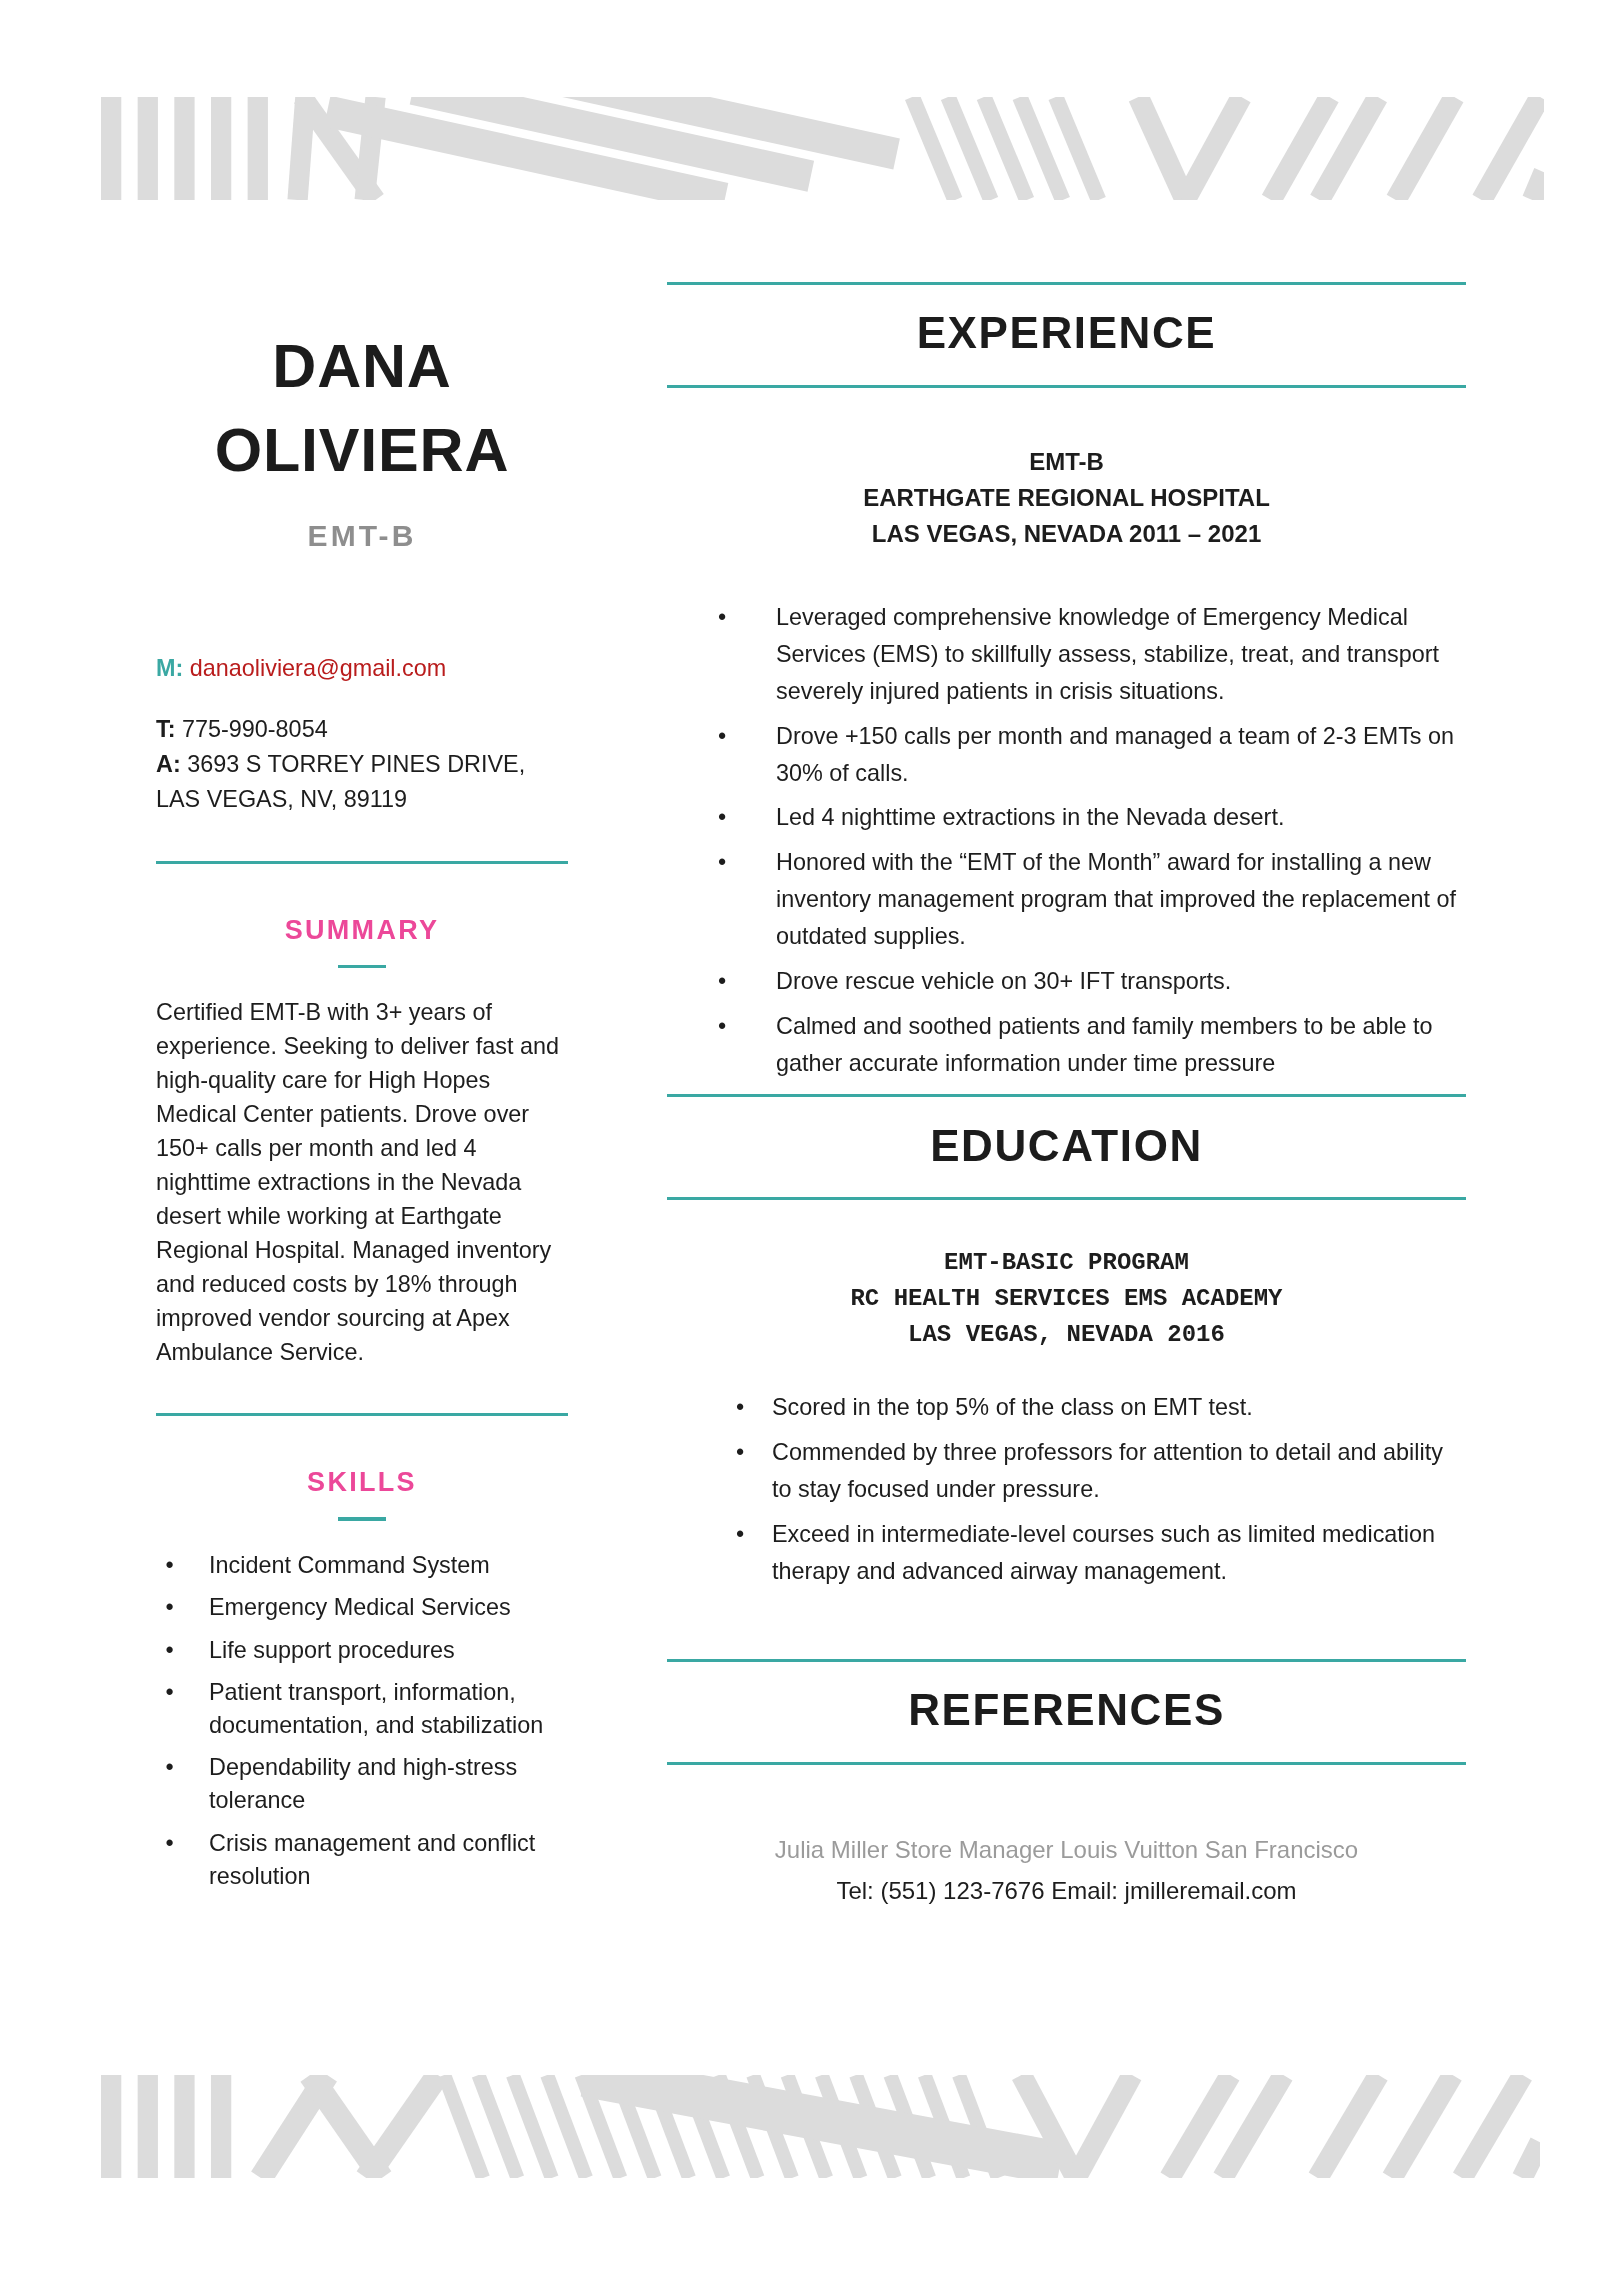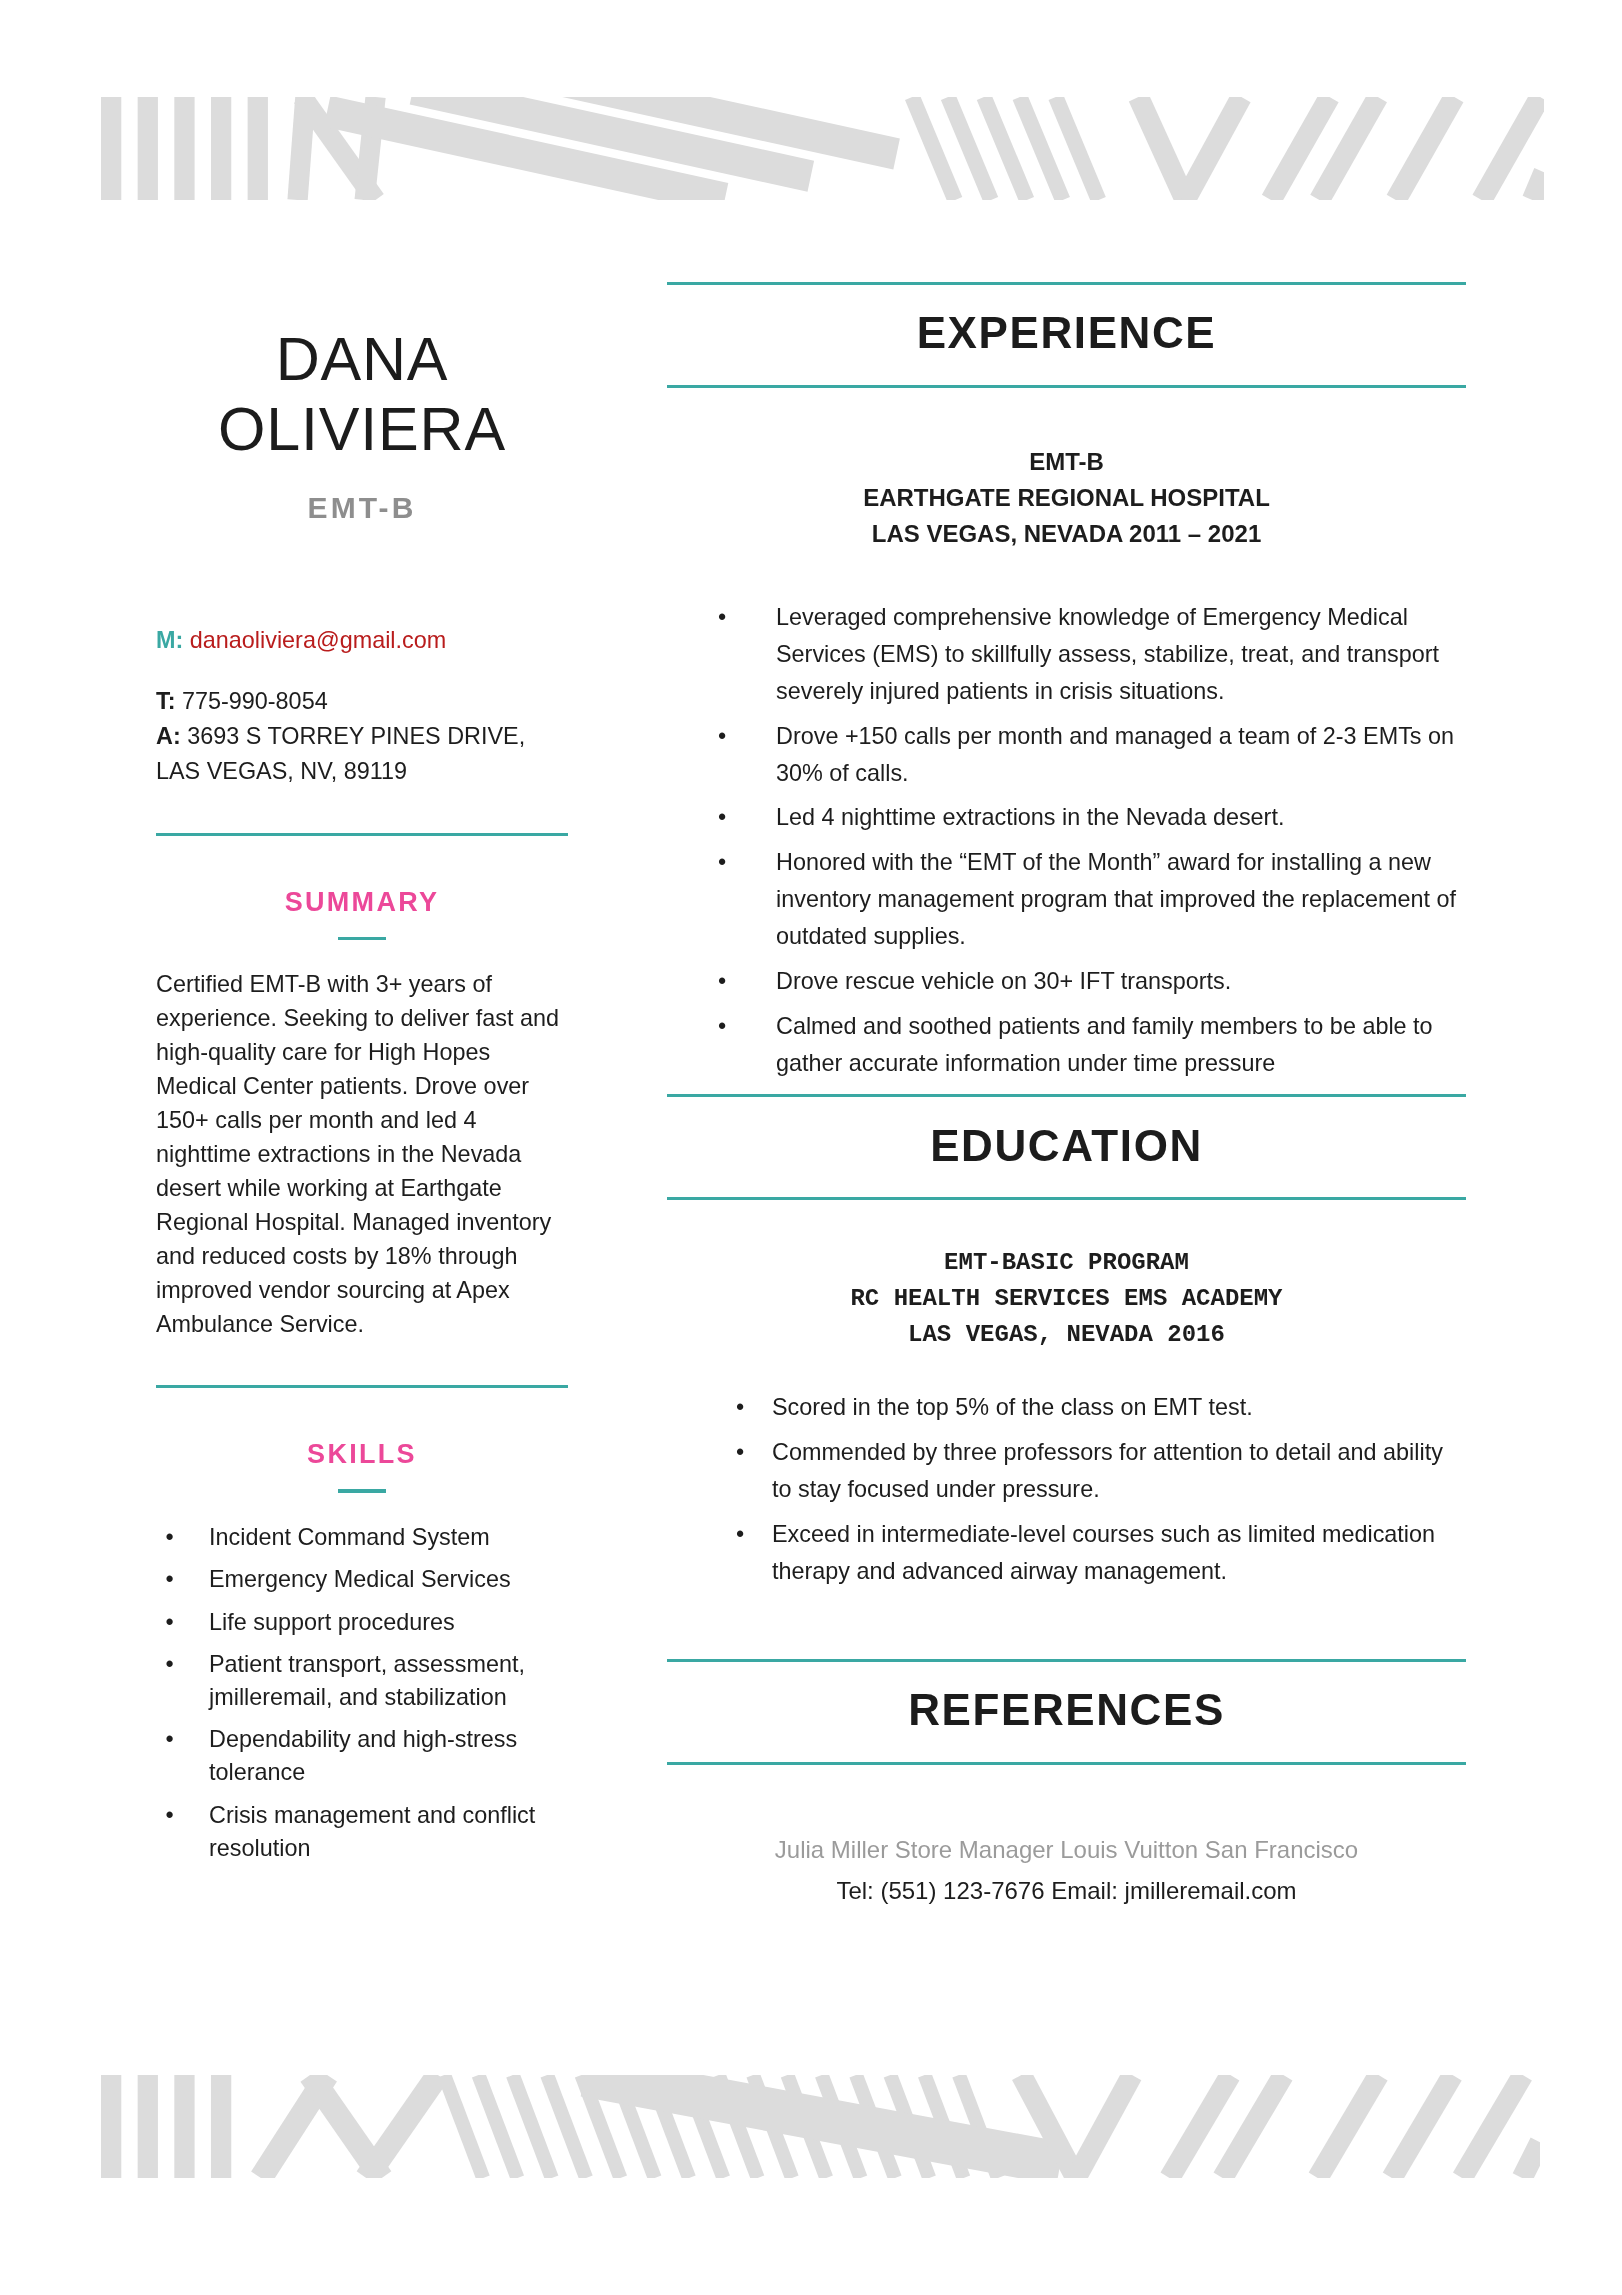--- a/index.html
+++ b/index.html
@@ -15,21 +15,21 @@
 
   
   .band { position:absolute; left:101px; width:1443px; height:103px; }
   .band-top { top:97px; }
   .band-bottom { top:2075px; width:1439px; }
   .band svg { width:100%; height:100%; display:block; }
 
   
   .left-col { position:absolute; left:156px; top:324px; width:412px; }
   .candidate-name {
-    font-size:61px; line-height:70px; font-weight:400;
+    font-size:61px; line-height:84px; font-weight:700;
     text-align:center; color:#1c1c1c; letter-spacing:0.8px;
   }
   .candidate-title {
     margin-top:26.5px; text-align:center;
     font-size:30px; font-weight:700; letter-spacing:3.1px; color:#8e8e8e;
   }
   .contact { margin-top:98px; font-size:23.4px; }
   .contact p { line-height:35px; }
   .contact .label { font-weight:700; }
   .email-line { margin-bottom:26px; color:#3aa8a3; }
@@ -146,21 +146,21 @@
       <h2 class="side-section-title">SKILLS</h2>
       <div class="heading-underline"></div>
       <ul class="skills-list">
 
           <li><span class="marker">•</span><span>Incident Command System</span></li>
 
           <li><span class="marker">•</span><span>Emergency Medical Services</span></li>
 
           <li><span class="marker">•</span><span>Life support procedures</span></li>
 
-          <li><span class="marker">•</span><span>Patient transport, assessment, jmilleremail, and stabilization</span></li>
+          <li><span class="marker">•</span><span>Patient transport, information, documentation, and stabilization</span></li>
 
           <li><span class="marker">•</span><span>Dependability and high-stress tolerance</span></li>
 
           <li><span class="marker">•</span><span>Crisis management and conflict resolution</span></li>
         </ul>
     </section>
   </div>
 
   <div class="right-col">
 

